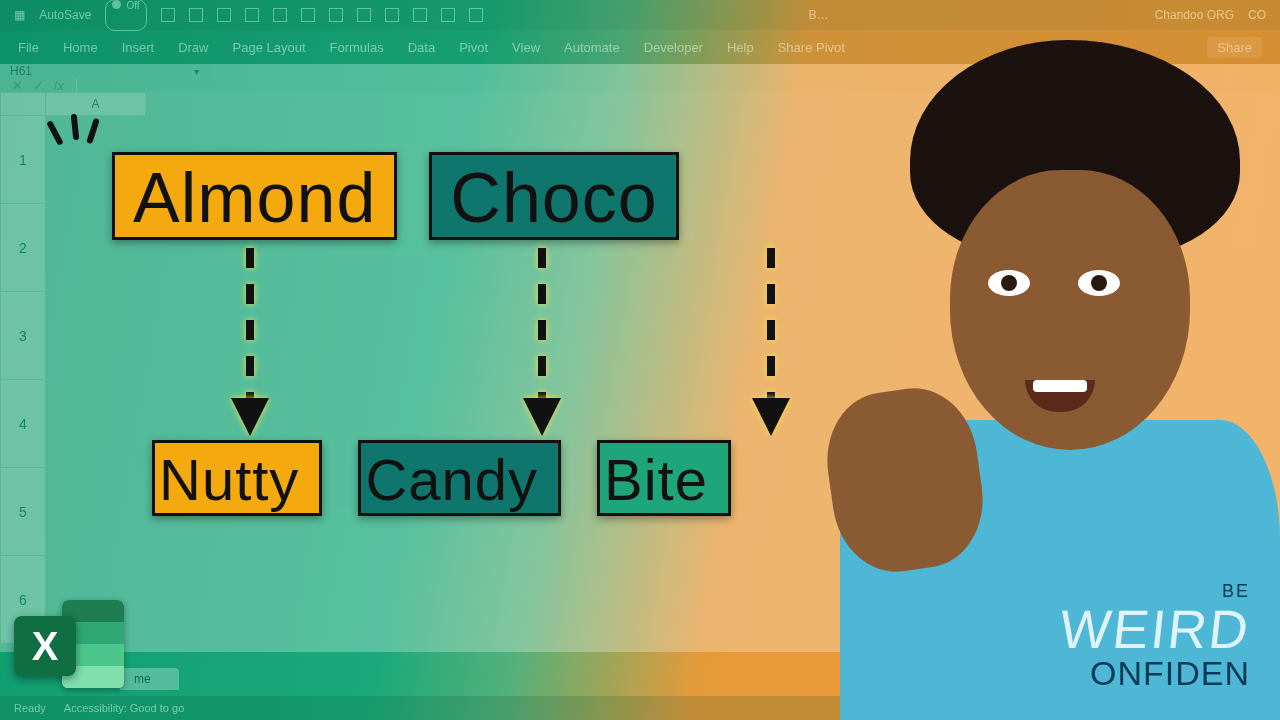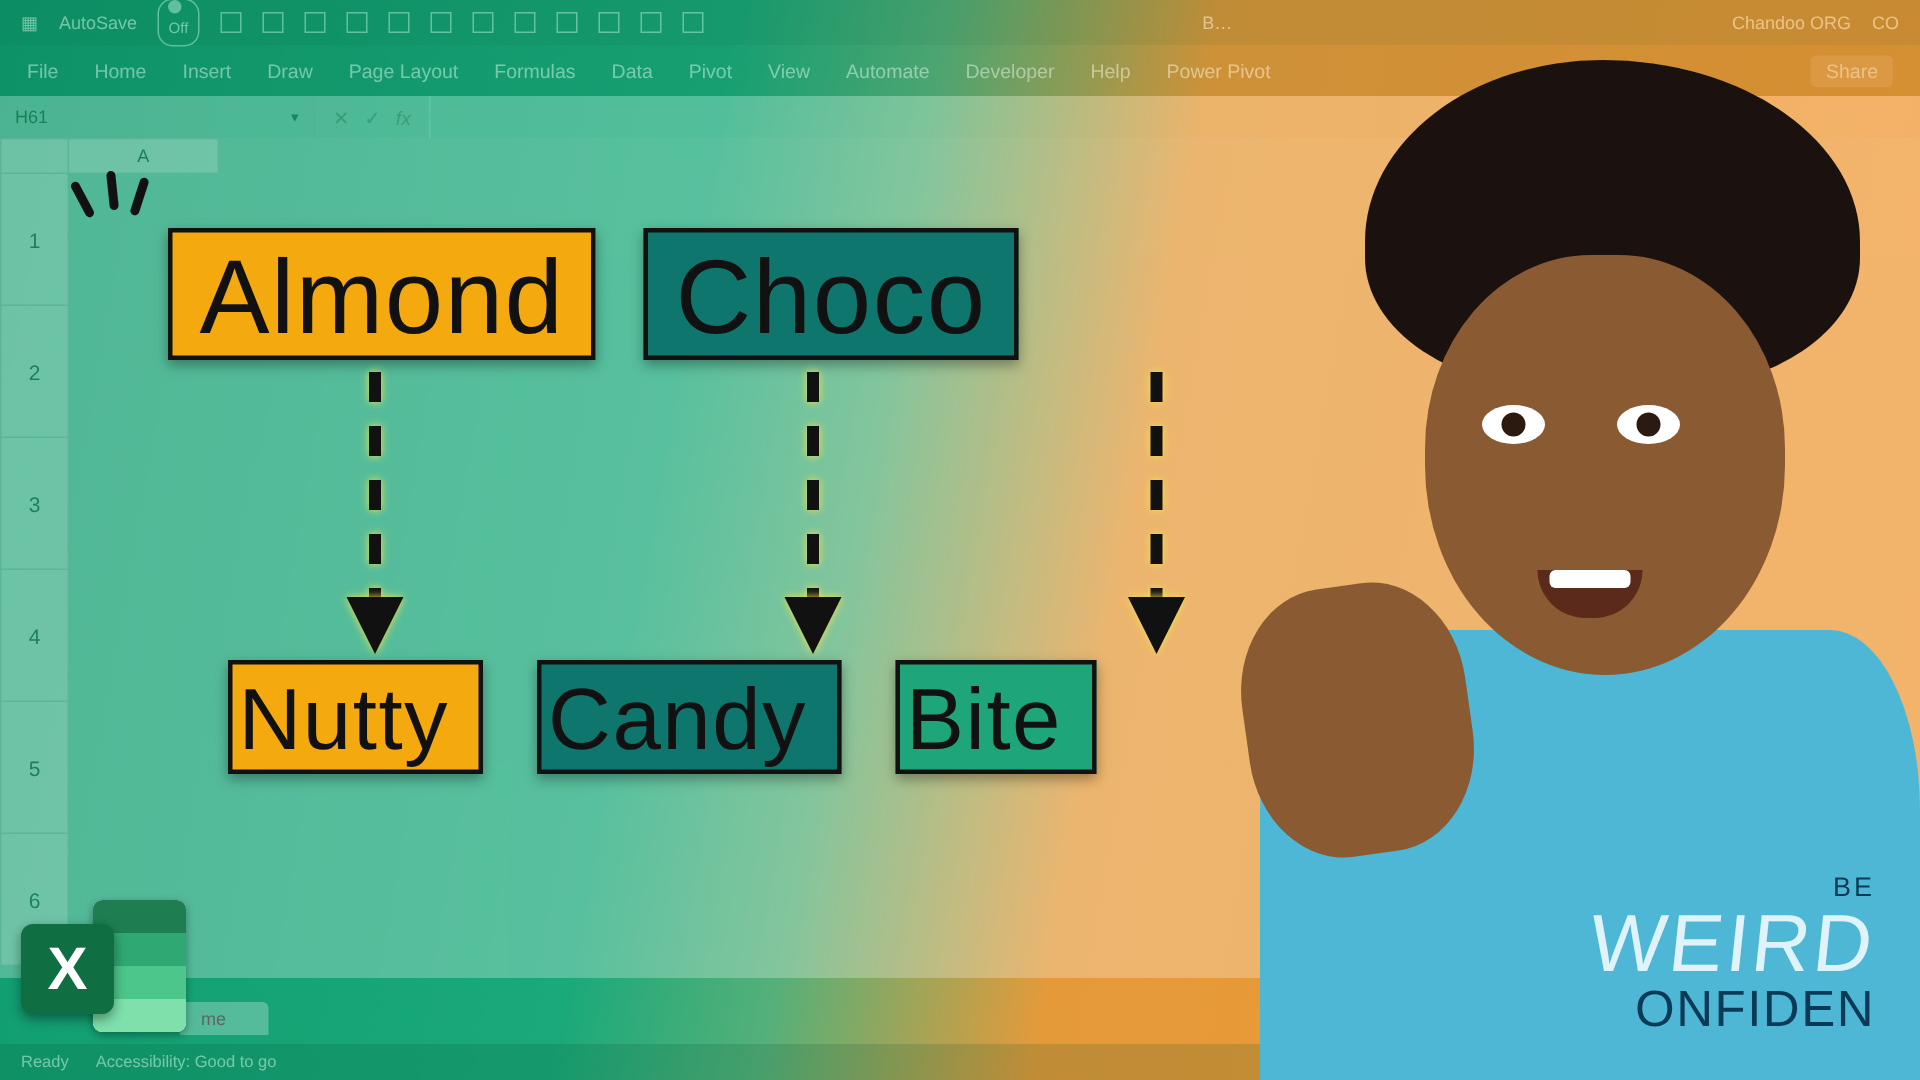--- a/index.html
+++ b/index.html
@@ -2,26 +2,26 @@
 <html><head>
 <meta charset="utf-8">
 <style>
   * { box-sizing: border-box; margin: 0; padding: 0; }
   html, body { width: 1280px; height: 720px; overflow: hidden; font-family: "Segoe UI", Arial, sans-serif; }
   body { position: relative; background: linear-gradient(100deg, #0f9b6e 0%, #1aa97a 35%, #55b079 45%, #e59a3a 58%, #f09733 100%); }
 
   
   .excel-layer { position: absolute; inset: 0; opacity: 0.45; color: #e8f7ef; }
   .titlebar { display: flex; align-items: center; gap: 14px; height: 30px; padding: 0 14px; background: rgba(0,70,40,.35); font-size: 12px; }
-  .autosave-toggle { display: inline-flex; align-items: flex-start; gap: 5px; border: 1px solid #bfe8d5; border-radius: 10px; padding: 0 6px 0 6px; height: 32px; font-size: 10px; flex-direction: column; }
+  .autosave-toggle { display: inline-flex; align-items: flex-start; gap: 5px; border: 1px solid #bfe8d5; border-radius: 10px; padding: 0 6px 0 6px; height: 32px; font-size: 10px; }
   .autosave-toggle .knob { width: 9px; height: 9px; border-radius: 50%; background: #bfe8d5; }
   .ribbon-row { display: flex; align-items: center; gap: 24px; height: 34px; padding: 0 18px; background: rgba(0,70,40,.22); font-size: 13px; }
   .ribbon-row .spacer { flex: 1; }
   .share { background: rgba(255,255,255,.18); padding: 3px 10px; border-radius: 4px; }
-  .formula-row { display: flex; align-items: flex-start; height: 28px; background: rgba(255,255,255,.55); color: #2a5d46; }
+  .formula-row { display: flex; align-items: flex-start; height: 28px; background: rgba(255,255,255,.55); color: #2a5d46; flex-direction: column; }
   .name-box { width: 210px; height: 100%; display: flex; align-items: center; padding: 0 10px; border-right: 1px solid #9cc7b4; font-size: 12px; }
   .name-box .chev { margin-left: auto; font-size: 10px; }
   .fx-group { display: flex; align-items: center; gap: 10px; padding: 0 12px; font-size: 13px; color: #6a9483; border-right: 1px solid #cfe3d8; height: 100%; }
   .grid { position: relative; background: rgba(255,255,255,.6); height: 560px; }
   .col-headers { display: flex; height: 24px; }
   .corner { width: 46px; border: 1px solid #b6d4c5; background: rgba(230,244,236,.9); }
   .col-h { width: 100px; border: 1px solid #b6d4c5; border-left: none; display: flex; align-items: center; justify-content: center; font-size: 12px; color: #2a5d46; background: rgba(230,244,236,.9); }
   .rows .row { display: flex; height: 88px; }
   .row-h { width: 46px; border: 1px solid #b6d4c5; border-top: none; display: flex; align-items: center; justify-content: center; font-size: 14px; color: #2a5d46; background: rgba(230,244,236,.9); }
   .statusbar { position: absolute; bottom: 0; left: 0; right: 0; height: 24px; display: flex; align-items: center; gap: 18px; padding: 0 14px; background: rgba(0,70,40,.35); font-size: 11px; }
@@ -74,21 +74,21 @@
   .xl-logo .sheet { position:absolute; right:0; top:6px; width:62px; height:88px; background:#fff; border-radius:6px; box-shadow: 0 2px 6px rgba(0,0,0,.35); }
   .xl-logo .sheet::before, .xl-logo .sheet::after { content:""; position:absolute; left:0; right:0; height:22px; }
   .xl-logo .sheet::before { top:0; background:#1e7e52; border-radius:6px 6px 0 0; }
   .xl-logo .sheet::after { top:22px; background:#2fa874; }
   .xl-logo .sheet .s3 { position:absolute; top:44px; left:0; right:0; height:22px; background:#4cc68a; }
   .xl-logo .sheet .s4 { position:absolute; top:66px; left:0; right:0; bottom:0; background:#7fe0ac; border-radius:0 0 6px 6px; }
   .xl-logo .badge { position:absolute; left:0; top:22px; width:62px; height:60px; background:#0f6e42; border-radius:8px; box-shadow: 0 3px 8px rgba(0,0,0,.4); display:flex; align-items:center; justify-content:center; color:#fff; font-family: "Segoe UI", sans-serif; font-weight:700; font-size:40px; }
 
   .qat-icon { width:14px; height:14px; border:1px solid #bfe8d5; display:inline-block; }
   .titlebar .tspacer { flex:1; }
-  .sheet-tab { position:absolute; left: 120px; bottom: 30px; background: rgba(255,255,255,.6); color:#be185d; font-size:12px; padding:4px 28px 4px 14px; border-radius:4px 4px 0 0; }
+  .sheet-tab { position:absolute; left: 120px; bottom: 30px; background: rgba(255,255,255,.6); color:#0f172a; font-size:12px; padding:4px 28px 4px 14px; border-radius:4px 4px 0 0; }
 </style>
 </head>
 <body>
 
 <div class="excel-layer">
   <div class="titlebar">
     <span>▦</span>
     <span>AutoSave</span>
     <span class="autosave-toggle">
       <span class="knob"></span>
@@ -119,21 +119,21 @@
     <span>Insert</span>
     <span>Draw</span>
     <span>Page Layout</span>
     <span>Formulas</span>
     <span>Data</span>
     <span>Pivot</span>
     <span>View</span>
     <span>Automate</span>
     <span>Developer</span>
     <span>Help</span>
-    <span>Power Pivot</span>
+    <span>Share Pivot</span>
     <span class="spacer"></span>
     <span class="share">Share</span>
   </div>
 
   <div class="formula-row">
     <div class="name-box">
       <span>H61</span>
       <span class="chev">▾</span>
     </div>
     <div class="fx-group">

